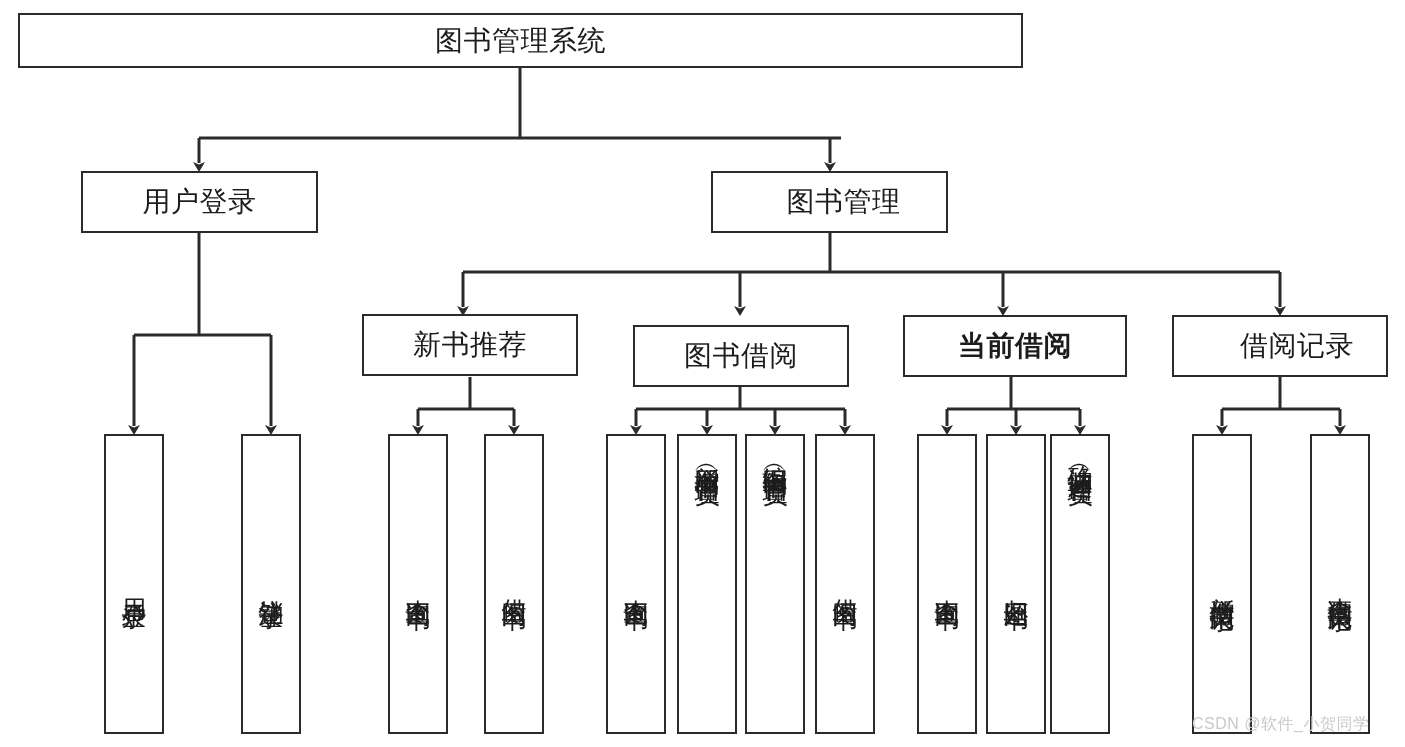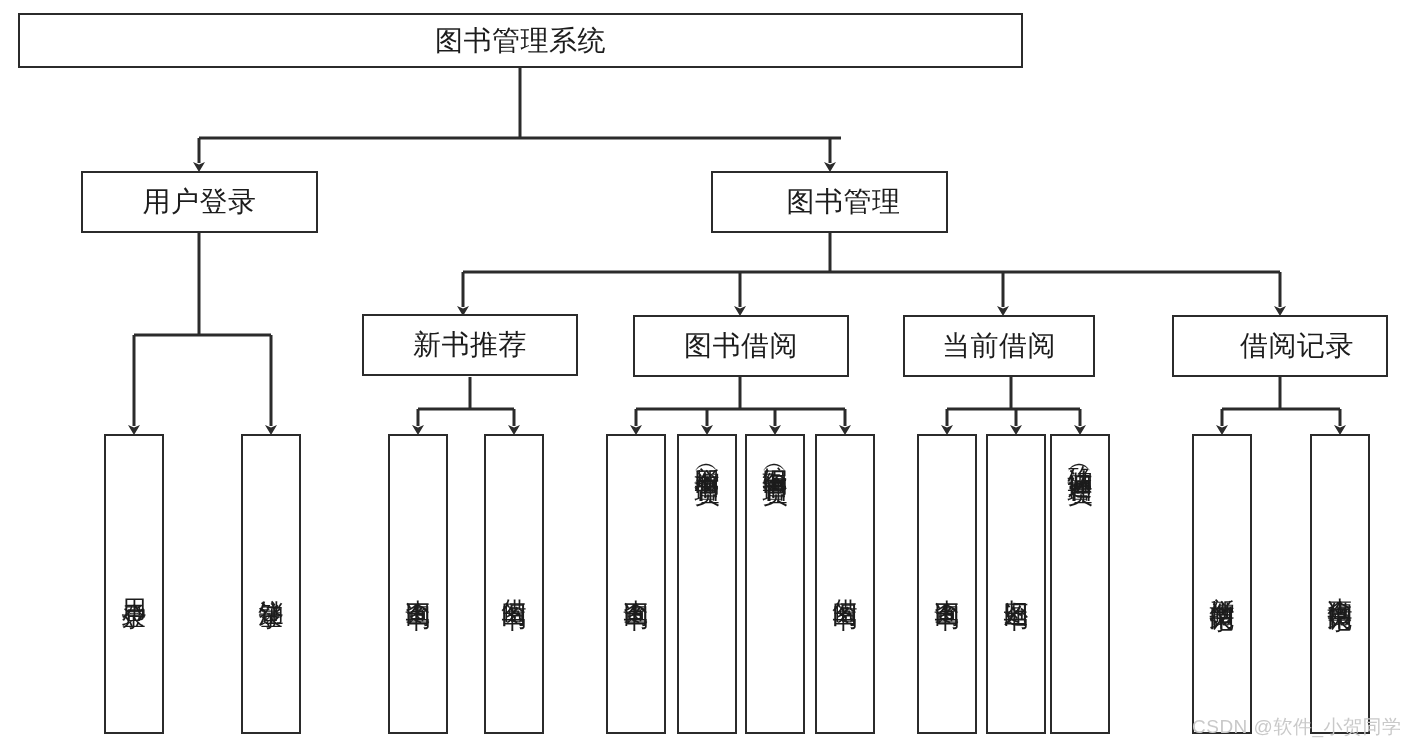--- a/index.html
+++ b/index.html
@@ -56,21 +56,21 @@
     letter-spacing: 2.5px;
     line-height: 1;
   }
   .node.vert.centered {
     align-items: center;
     padding-top: 0;
   }
   .watermark {
     position: absolute;
     color: #c9c9c9;
-    font-size: 19px;
+    font-size: 16px;
     white-space: nowrap;
     z-index: 3;
     letter-spacing: 0.5px;
   }
 </style>
 </head>
 <body>
 
 <div id="canvas">
 
@@ -131,24 +131,24 @@
   <div class="node horiz" id="node-user-login" style="left: 81px; top: 171px; width: 237px; height: 62px;">
     <span class="node-label">用户登录</span>
   </div>
   <div class="node horiz" id="node-book-management" style="left: 711px; top: 171px; width: 237px; height: 62px; padding-left: 28px;">
     <span class="node-label">图书管理</span>
   </div>
 
   <div class="node horiz" id="node-new-book-recommend" style="left: 362px; top: 314px; width: 216px; height: 62px;">
     <span class="node-label">新书推荐</span>
   </div>
-  <div class="node horiz" id="node-book-borrow" style="left: 633px; top: 315px; width: 216px; height: 62px;">
+  <div class="node horiz" id="node-book-borrow" style="left: 633px; top: 325px; width: 216px; height: 62px;">
     <span class="node-label">图书借阅</span>
   </div>
-  <div class="node horiz" id="node-current-borrow" style="left: 903px; top: 315px; width: 192px; height: 62px;">
+  <div class="node horiz" id="node-current-borrow" style="left: 903px; top: 315px; width: 224px; height: 62px; font-weight: bold;">
     <span class="node-label">当前借阅</span>
   </div>
   <div class="node horiz" id="node-borrow-record" style="left: 1172px; top: 315px; width: 216px; height: 62px; padding-left: 34px;">
     <span class="node-label">借阅记录</span>
   </div>
 
   <div class="node vert centered" id="node-leaf-0" style="left: 104px; top: 434px; width: 60px; height: 300px;">
     <span class="node-label">用户登录</span>
   </div>
   <div class="node vert centered" id="node-leaf-1" style="left: 241px; top: 434px; width: 60px; height: 300px;">

